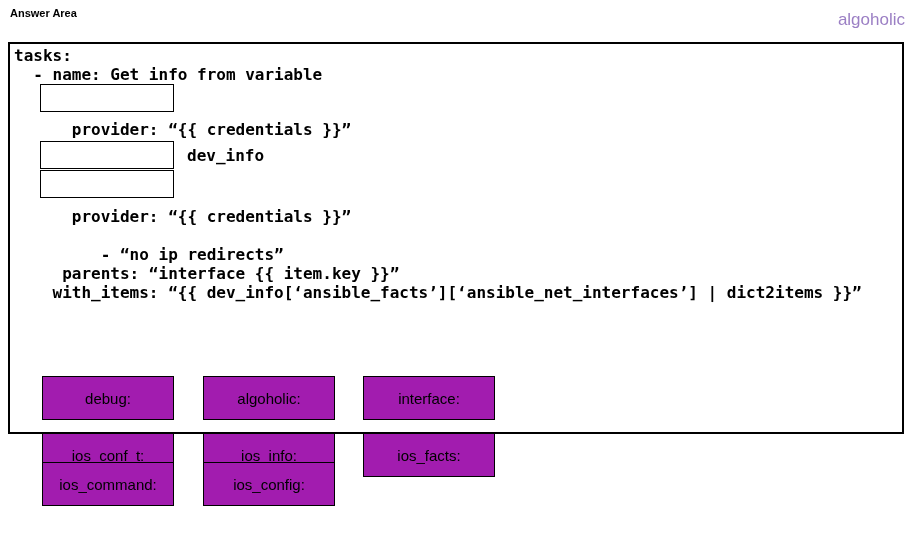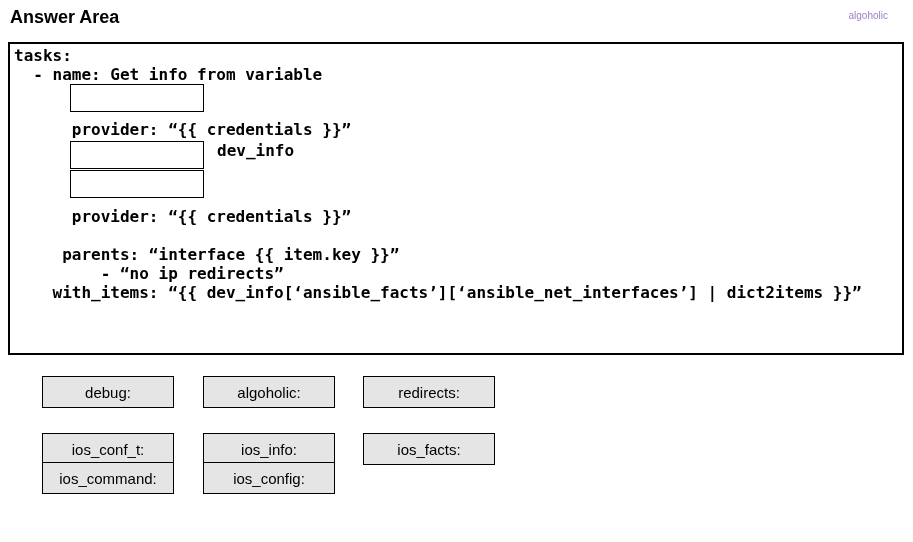--- a/index.html
+++ b/index.html
@@ -2,48 +2,48 @@
 <html><head>
 <meta charset="utf-8">
 <style>
   html,body { margin:0; padding:0; }
   body {
     width:913px; height:542px; background:#ffffff; position:relative;
     font-family:"Liberation Sans", sans-serif; overflow:hidden;
   }
   .title {
     position:absolute; left:10px; top:7px;
-    font-size:18px; font-weight:bold; color:#000;
+    font-size:11px; font-weight:bold; color:#000;
   }
   .brand {
-    position:absolute; right:25px; top:10px;
-    font-size:10px; color:#9b7fc4;
+    position:absolute; right:8px; top:10px;
+    font-size:17px; color:#9b7fc4;
   }
   .panel {
-    position:absolute; left:8px; top:42px; width:896px; height:313px;
+    position:absolute; left:8px; top:42px; width:896px; height:392px;
     border:2.5px solid #000; box-sizing:border-box; background:#fff;
     padding:2px 17px 0 4px; overflow:hidden;
   }
   .cl {
     font-family:"DejaVu Sans Mono", monospace; font-weight:bold;
     font-size:16px; line-height:19px; height:19px; white-space:pre; color:#000;
   }
-  .slot-row { display:flex; height:28px; margin-left:56px; }
+  .slot-row { display:flex; align-items:center; height:28px; margin-left:26px; }
   .slot {
     width:134px; height:28px; border:1.5px solid #000;
     box-sizing:border-box; background:#fff; flex:0 0 auto;
   }
   .slot-suffix {
     font-family:"DejaVu Sans Mono", monospace; font-weight:bold;
     font-size:16px; color:#000; margin-left:13px; white-space:pre;
   }
   .mt1{margin-top:1px}.mt2{margin-top:2px}.mt8{margin-top:8px}.mt9{margin-top:9px}
   .opt {
-    position:absolute; width:132px; height:32px; border:1.5px solid #000;
-    box-sizing:border-box; background:#e5e5e5; display:flex; align-items:center;
+    position:absolute; width:132px; height:44px; border:1.5px solid #000;
+    box-sizing:border-box; background:#a21caf; display:flex; align-items:center;
     justify-content:center; font-size:15px; color:#000; cursor:grab;
   }
   .c0{left:42px}.c1{left:203px}.c2{left:363px}
   .r0{top:376px}.r1{top:433px}.r2{top:462px}
 </style>
 </head>
 <body>
 
 <div class="title">Answer Area</div>
 <div class="brand" style="color: rgb(155, 127, 196);">algoholic</div>
@@ -57,25 +57,25 @@
   <div class="cl mt8">      provider: “{{ credentials }}”</div>
   <div class="slot-row mt2">
     <div class="slot"></div>
     <span class="slot-suffix">dev_info</span>
   </div>
   <div class="slot-row mt1">
     <div class="slot"></div>
   </div>
   <div class="cl mt9">      provider: “{{ credentials }}”</div>
   <div class="cl"></div>
+  <div class="cl">         - “no ip redirects”</div>
   <div class="cl">     parents: “interface {{ item.key }}”</div>
-  <div class="cl">         - “no ip redirects”</div>
   <div class="cl">    with_items: “{{ dev_info[‘ansible_facts’][‘ansible_net_interfaces’] | dict2items }}”</div>
 </div>
 
 <div class="opt c0 r0">debug:</div>
 <div class="opt c1 r0">algoholic:</div>
-<div class="opt c2 r0">redirects:</div>
+<div class="opt c2 r0">interface:</div>
 <div class="opt c0 r1">ios_conf_t:</div>
 <div class="opt c1 r1">ios_info:</div>
 <div class="opt c2 r1">ios_facts:</div>
 <div class="opt c0 r2">ios_command:</div>
 <div class="opt c1 r2">ios_config:</div>
 
 </body></html>

